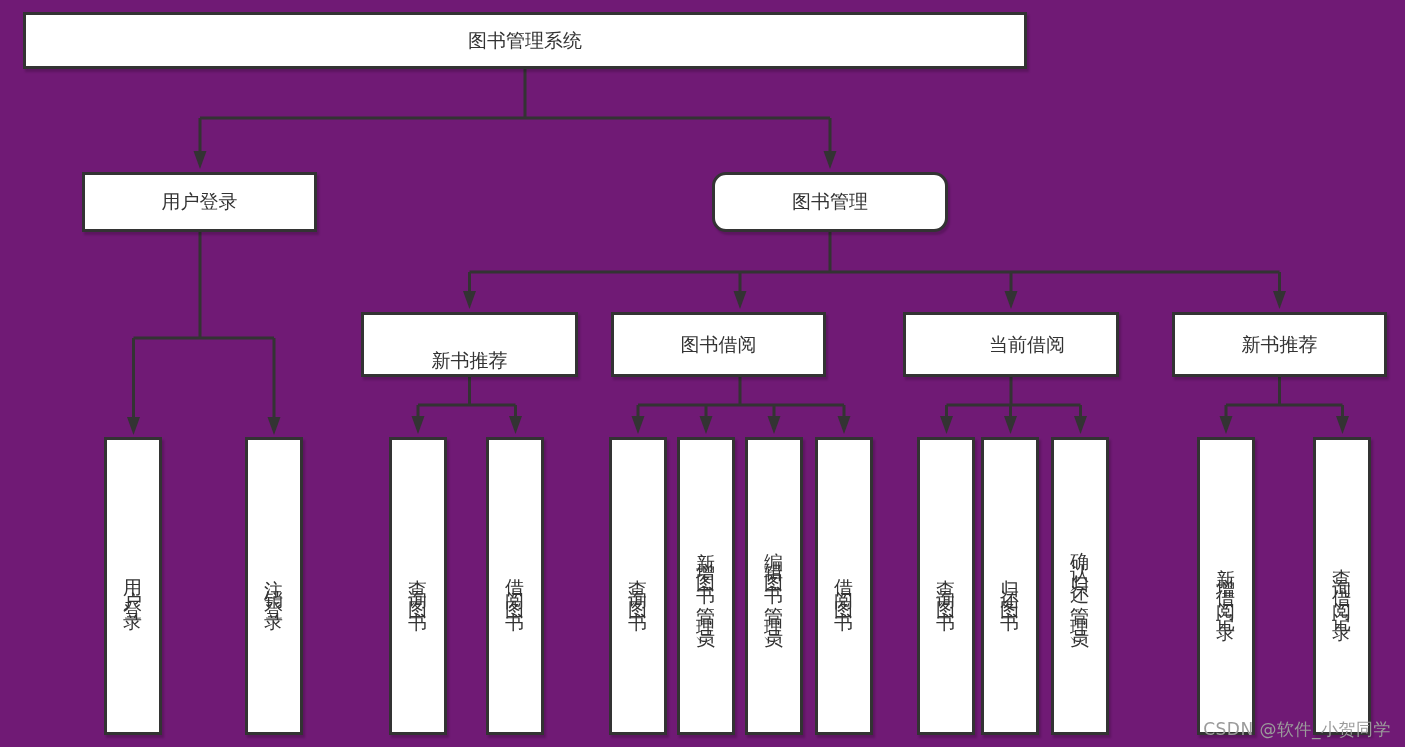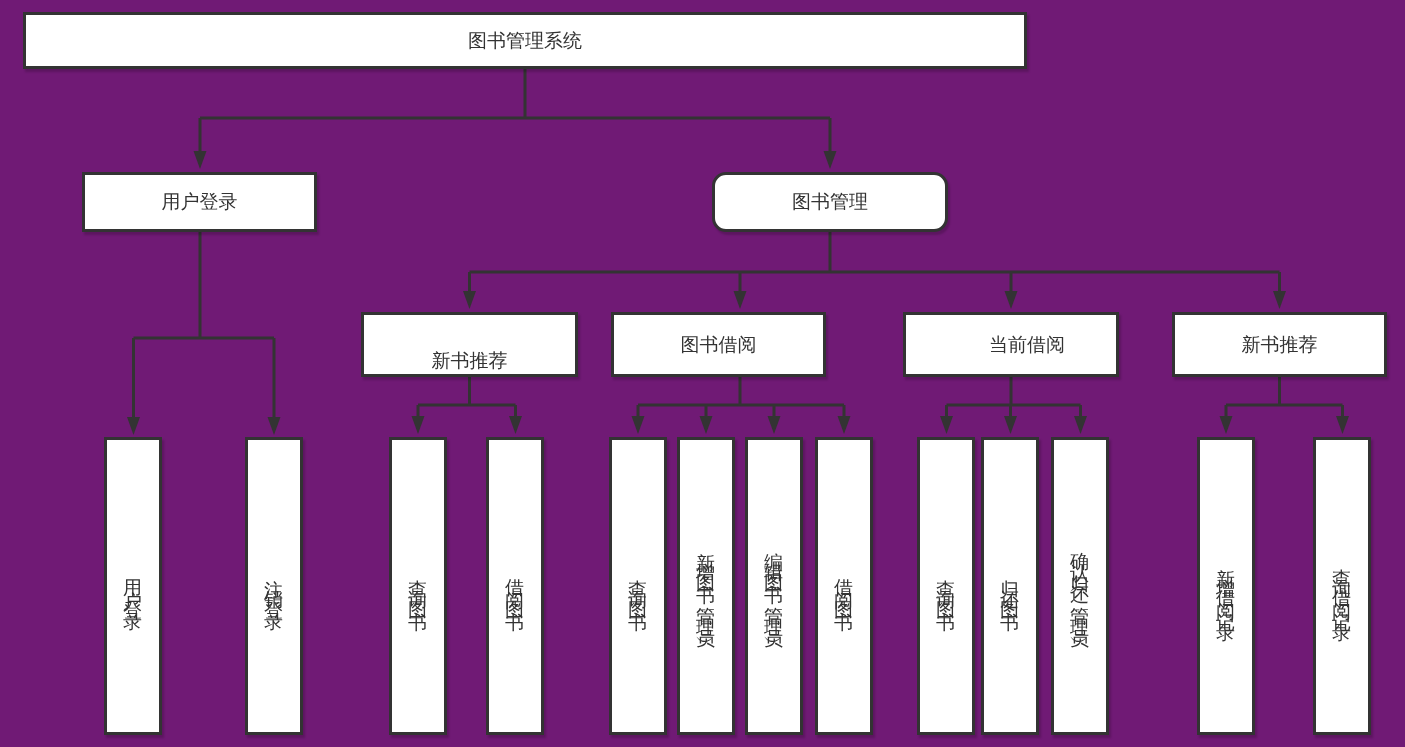--- a/index.html
+++ b/index.html
@@ -192,14 +192,15 @@
   <div class="node leaf leaf-11">
     <span class="vlabel">确认归还（管理员）</span>
   </div>
   <div class="node leaf leaf-12">
     <span class="vlabel">新增借阅记录</span>
   </div>
   <div class="node leaf leaf-13">
     <span class="vlabel">查询借阅记录</span>
   </div>
 
+  <div class="watermark">CSDN @软件_小贺同学</div>
 
 </div>
 
 </body></html>

